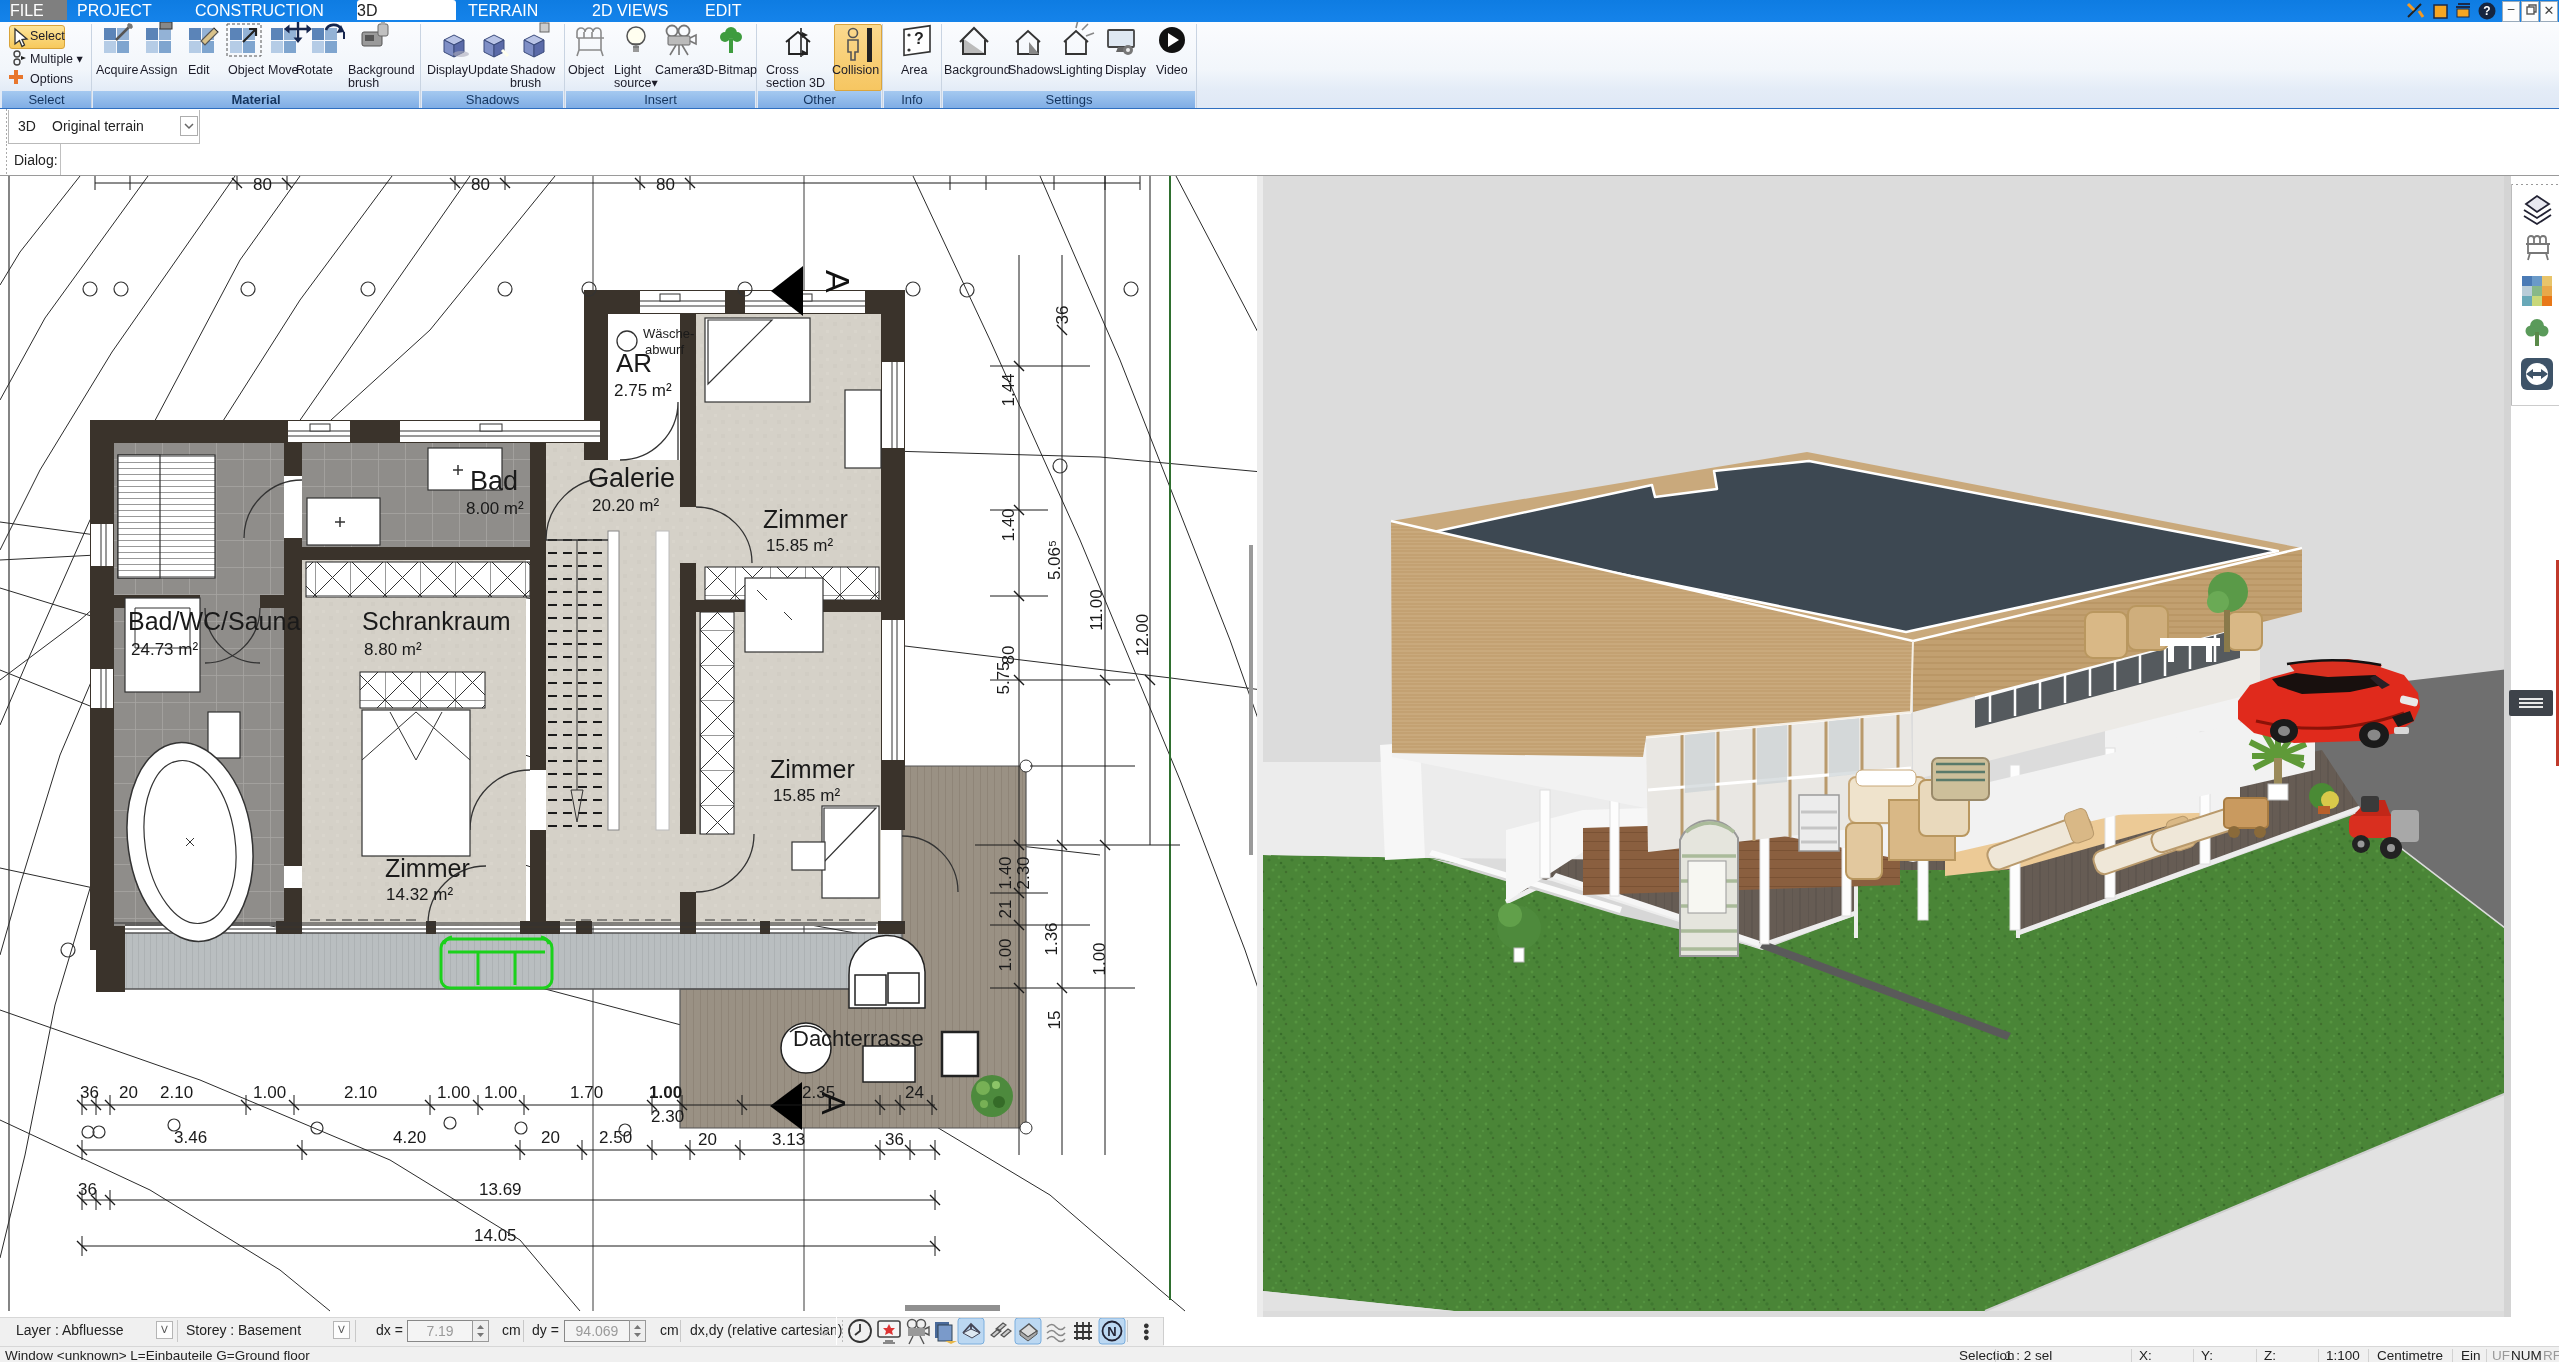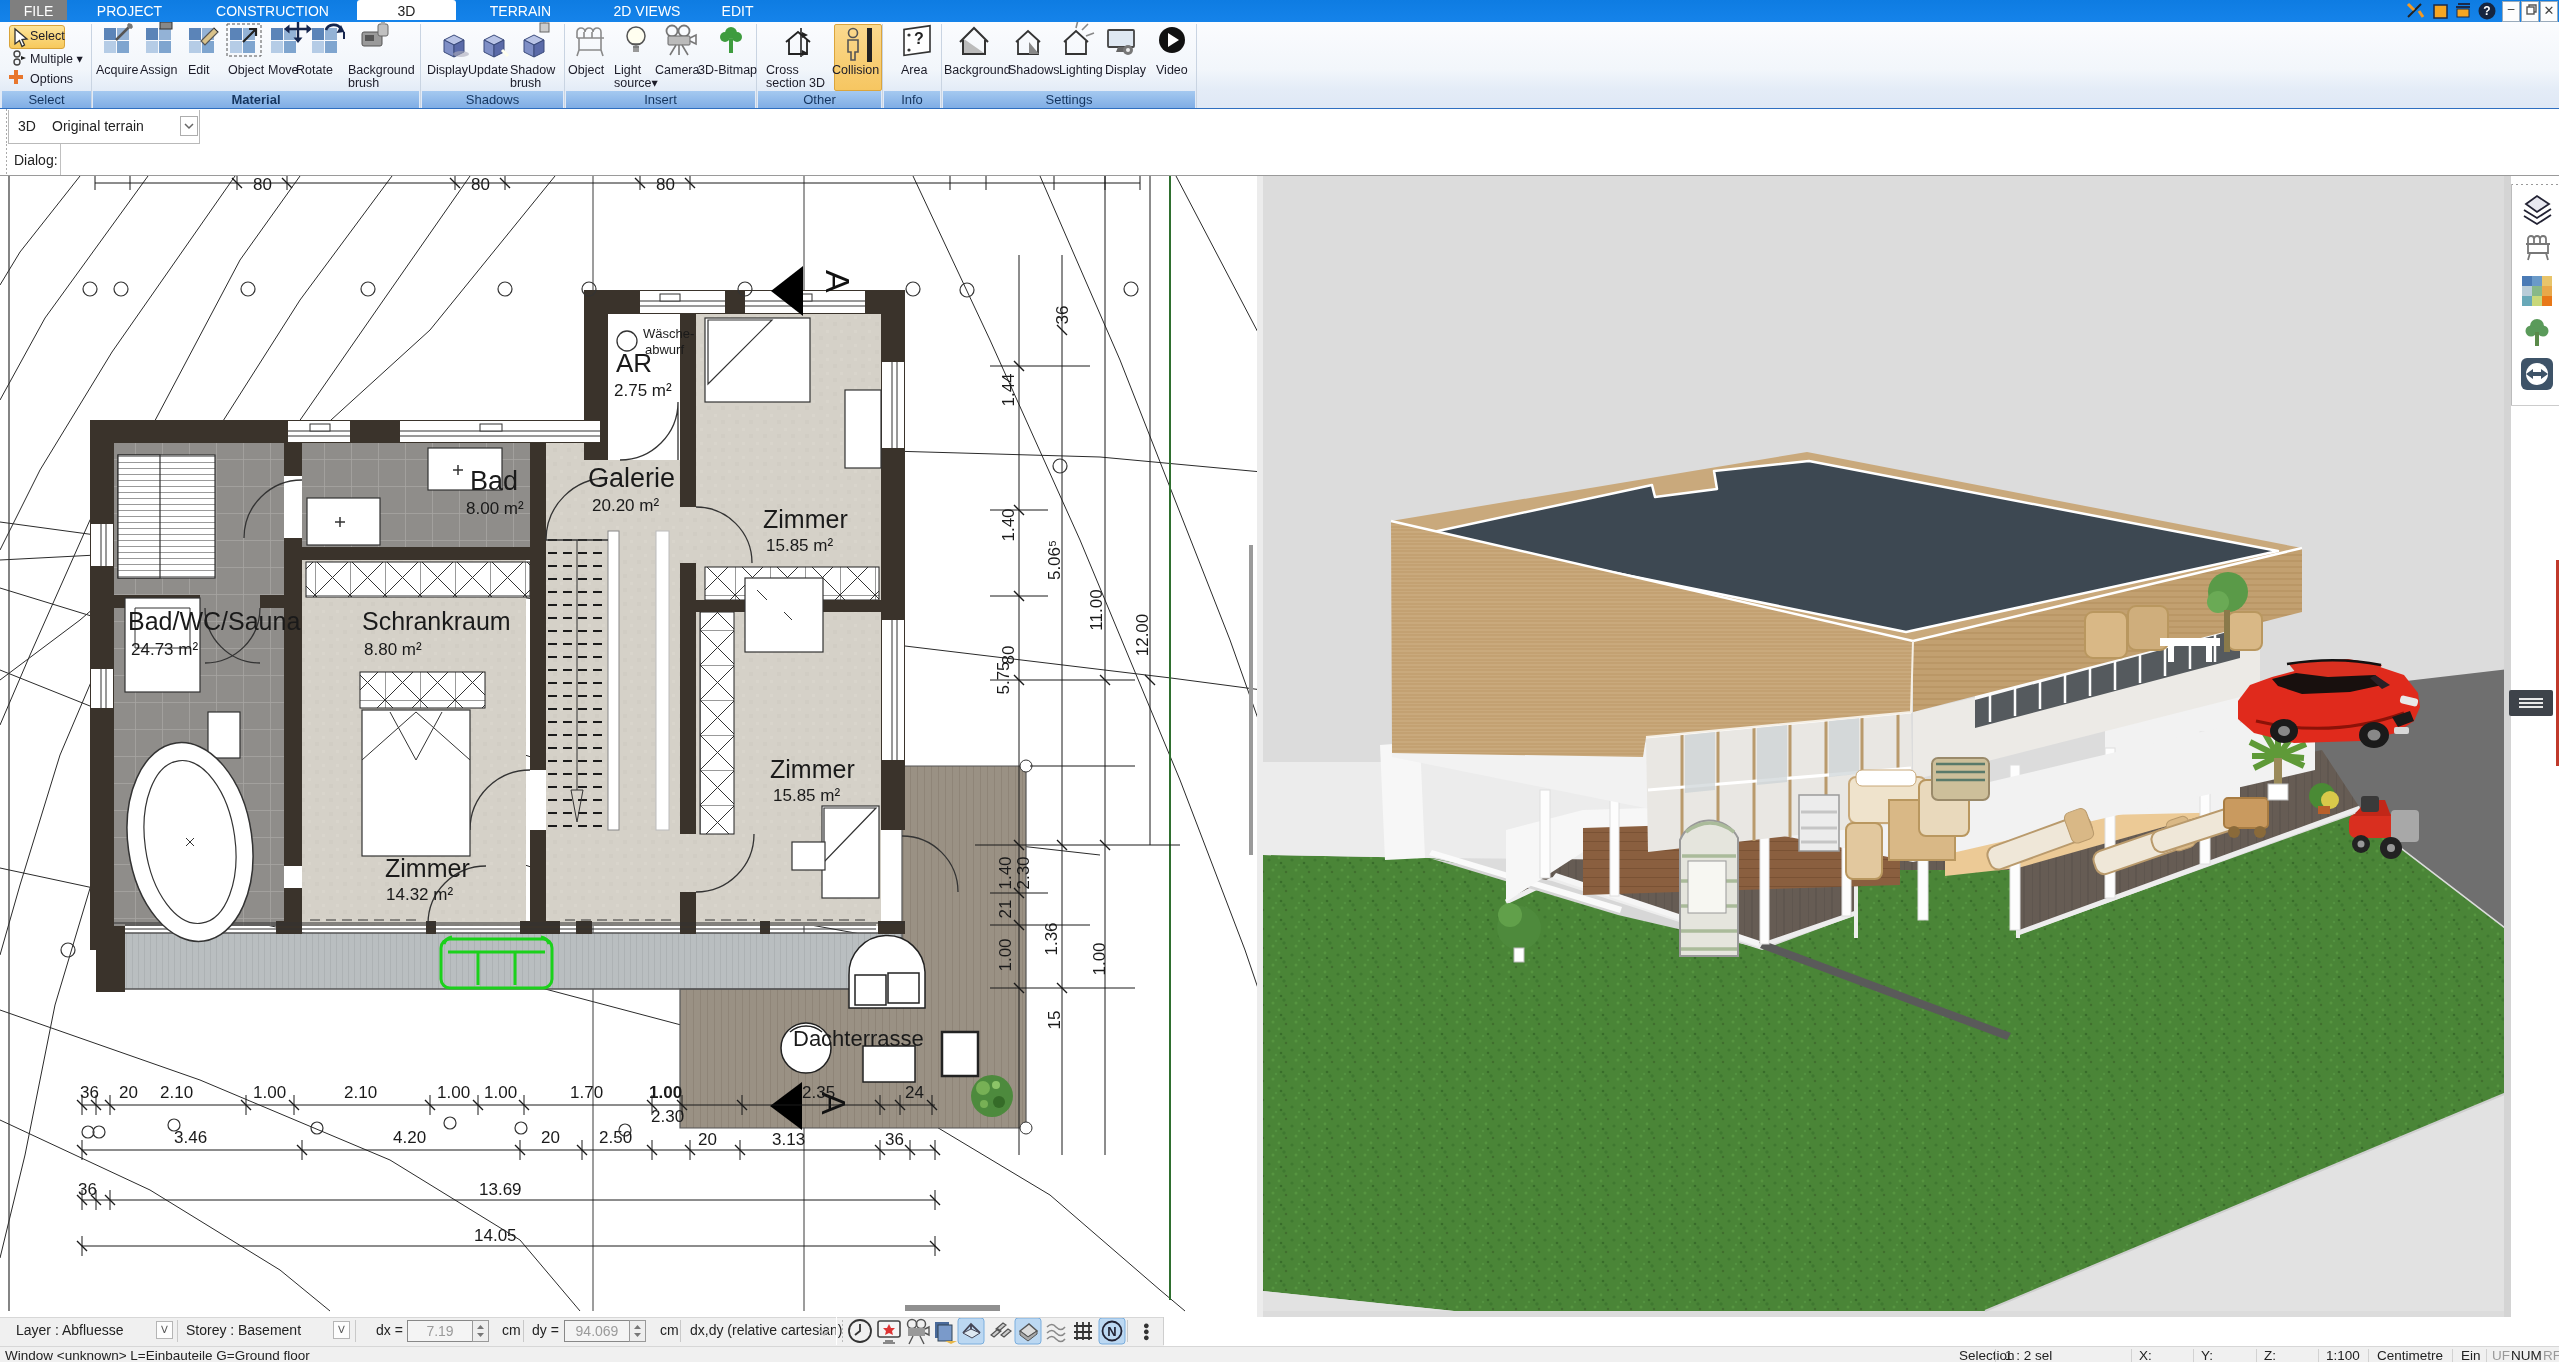--- a/index.html
+++ b/index.html
@@ -1,18 +1,18 @@
 <!DOCTYPE html>
 <html><head><meta charset="utf-8">
 <style>
 html,body{margin:0;padding:0;width:2559px;height:1362px;overflow:hidden;background:#fff;
 font-family:"Liberation Sans",sans-serif;}
 .abs{position:absolute;}
 #titlebar{left:0;top:0;width:2559px;height:22px;background:linear-gradient(#0e7ce2,#1583ea);}
-.tab{position:absolute;top:0;height:20px;line-height:22px;color:#fff;font-size:14px;text-align:center;}
+.tab{position:absolute;top:0;height:20px;line-height:22px;color:#fff;font-size:16px;}
 #tab3d{background:#fff;color:#222;border-radius:3px 3px 0 0;}
 #tabfile{background:#7f7f7f;}
 #ribbon{left:0;top:22px;width:2559px;height:86px;background:linear-gradient(#fbfcfe 0%,#f2f6fb 55%,#e4ecf7 78%,#dfe8f5 100%);border-bottom:1px solid #2f6fc0;}
 .gsep{position:absolute;top:2px;height:84px;width:1px;background:#c9d4e2;}
 .gstrip{position:absolute;top:69px;height:17px;background:linear-gradient(#a5c9f0,#7fade5);color:#15355f;font-size:13px;text-align:center;line-height:17px;}
 .blabel{position:absolute;font-size:12.5px;color:#1b1b28;text-align:left;line-height:13px;}
 .icon{position:absolute;}
 #row3d{left:0;top:109px;width:2559px;height:35px;background:#fff;}
 #rowdialog{left:0;top:144px;width:2559px;height:32px;background:#fff;padding-left:12px;}
 #plan{left:0;top:176px;}

